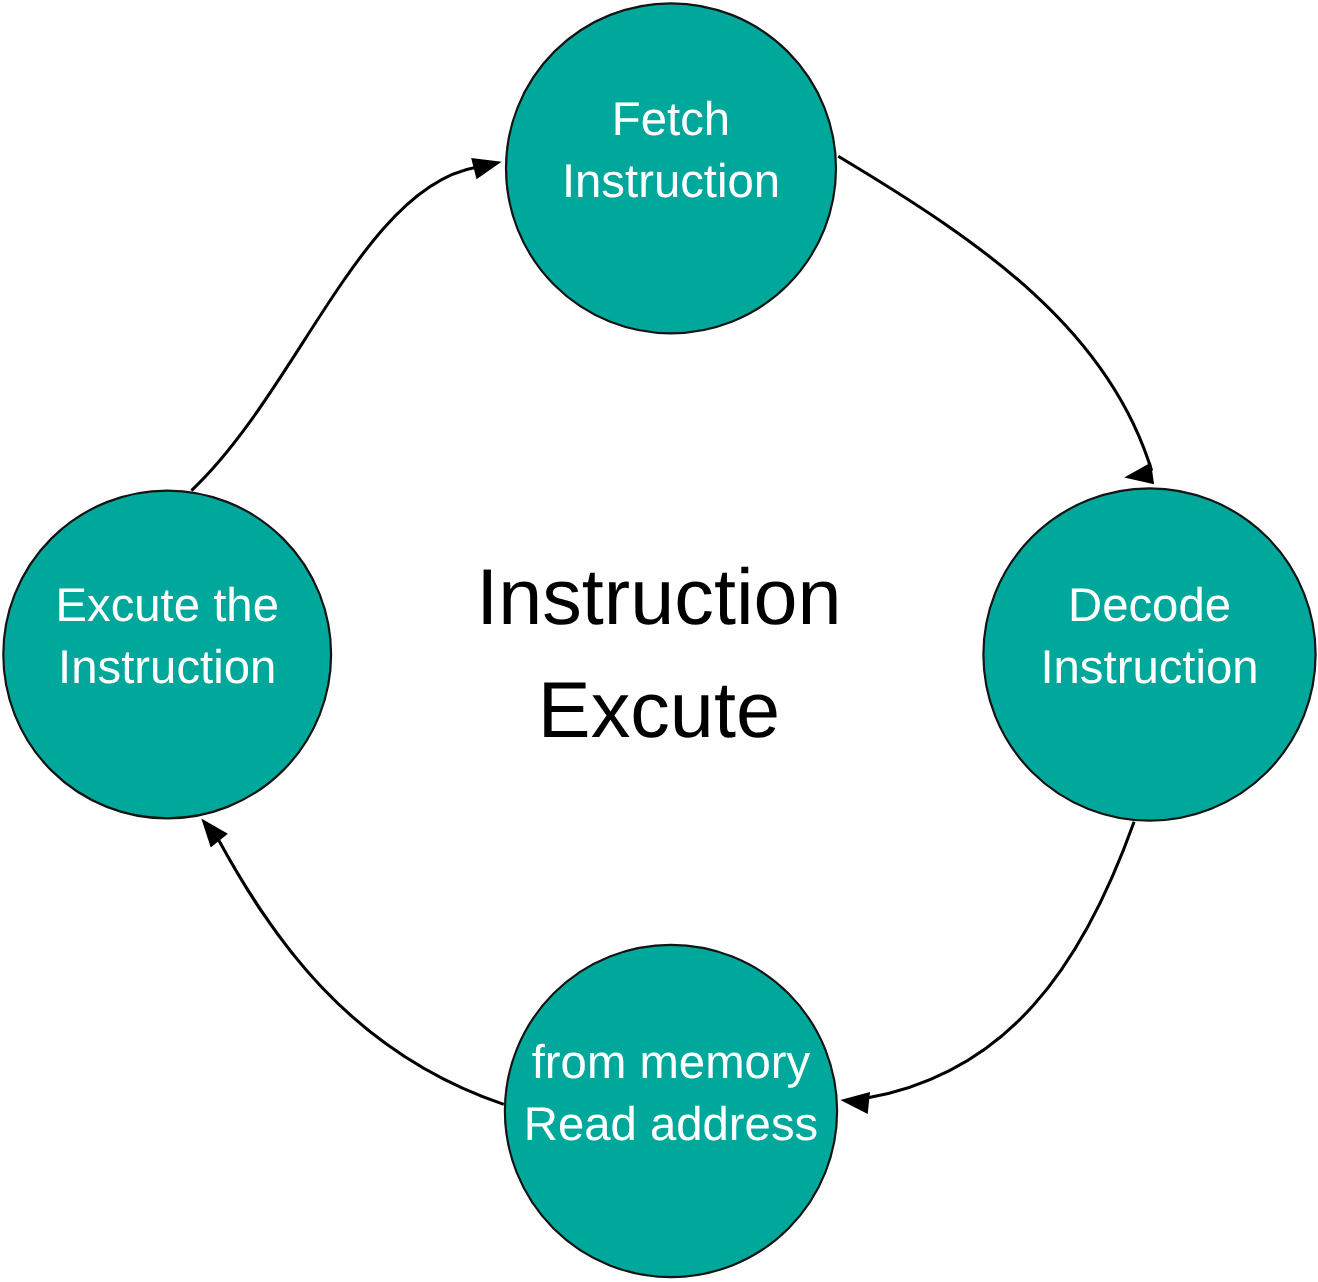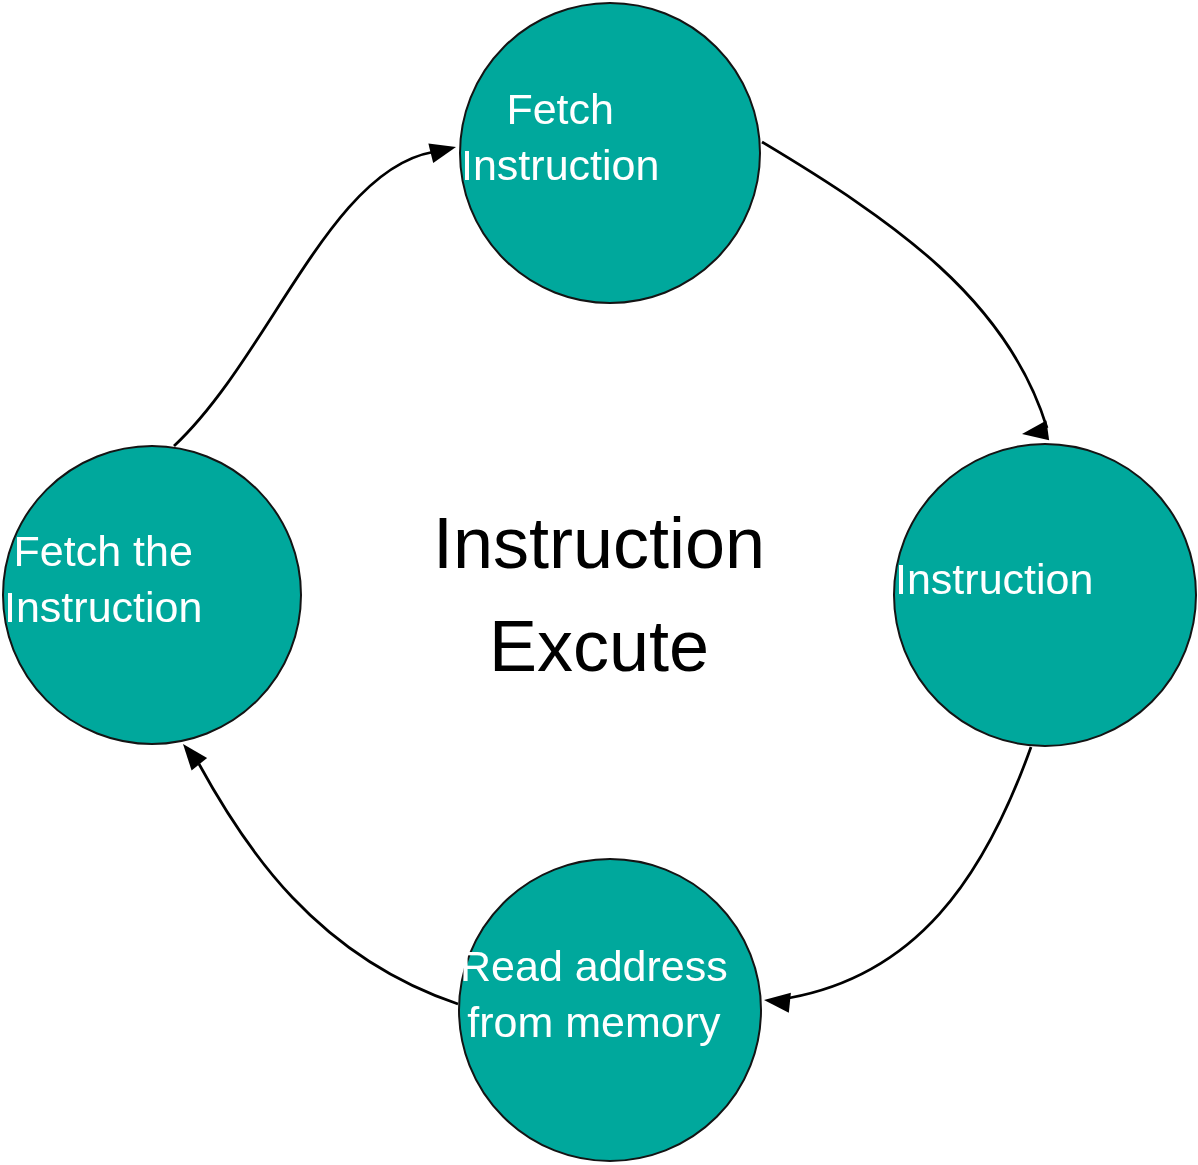--- a/index.html
+++ b/index.html
@@ -26,21 +26,21 @@
     stroke: none;
   }
   .node {
     position: absolute;
     box-sizing: border-box;
     border-radius: 50%;
     background: #00A89C;
     border: 2px solid #141414;
     display: flex;
     align-items: center;
-    justify-content: flex-start;
+    justify-content: center;
   }
   .node-fetch   { left: 459px; top:   2px; width: 302px; height: 302px; }
   .node-decode  { left: 893px; top: 443px; width: 304px; height: 304px; }
   .node-read    { left: 458px; top: 858px; width: 304px; height: 304px; }
   .node-execute { left:   2px; top: 445px; width: 300px; height: 300px; }
   .node-label {
     text-align: center;
     color: #ffffff;
     font-size: 43px;
     line-height: 56px;
@@ -81,34 +81,35 @@
 
   <div class="node node-fetch">
     <div class="node-label">
       <span class="line">Fetch</span>
       <span class="line">Instruction</span>
     </div>
   </div>
 
   <div class="node node-decode">
     <div class="node-label">
+      <span class="line">Decode</span>
       <span class="line">Instruction</span>
     </div>
   </div>
 
   <div class="node node-read">
     <div class="node-label">
+      <span class="line">from memory</span>
       <span class="line">Read address</span>
-      <span class="line">from memory</span>
     </div>
   </div>
 
   <div class="node node-execute">
     <div class="node-label">
-      <span class="line">Fetch the</span>
+      <span class="line">Excute the</span>
       <span class="line">Instruction</span>
     </div>
   </div>
 
   <div class="title">
     <span class="title-line">Instruction</span>
     <span class="title-line">Excute</span>
   </div>
 
 </div>

